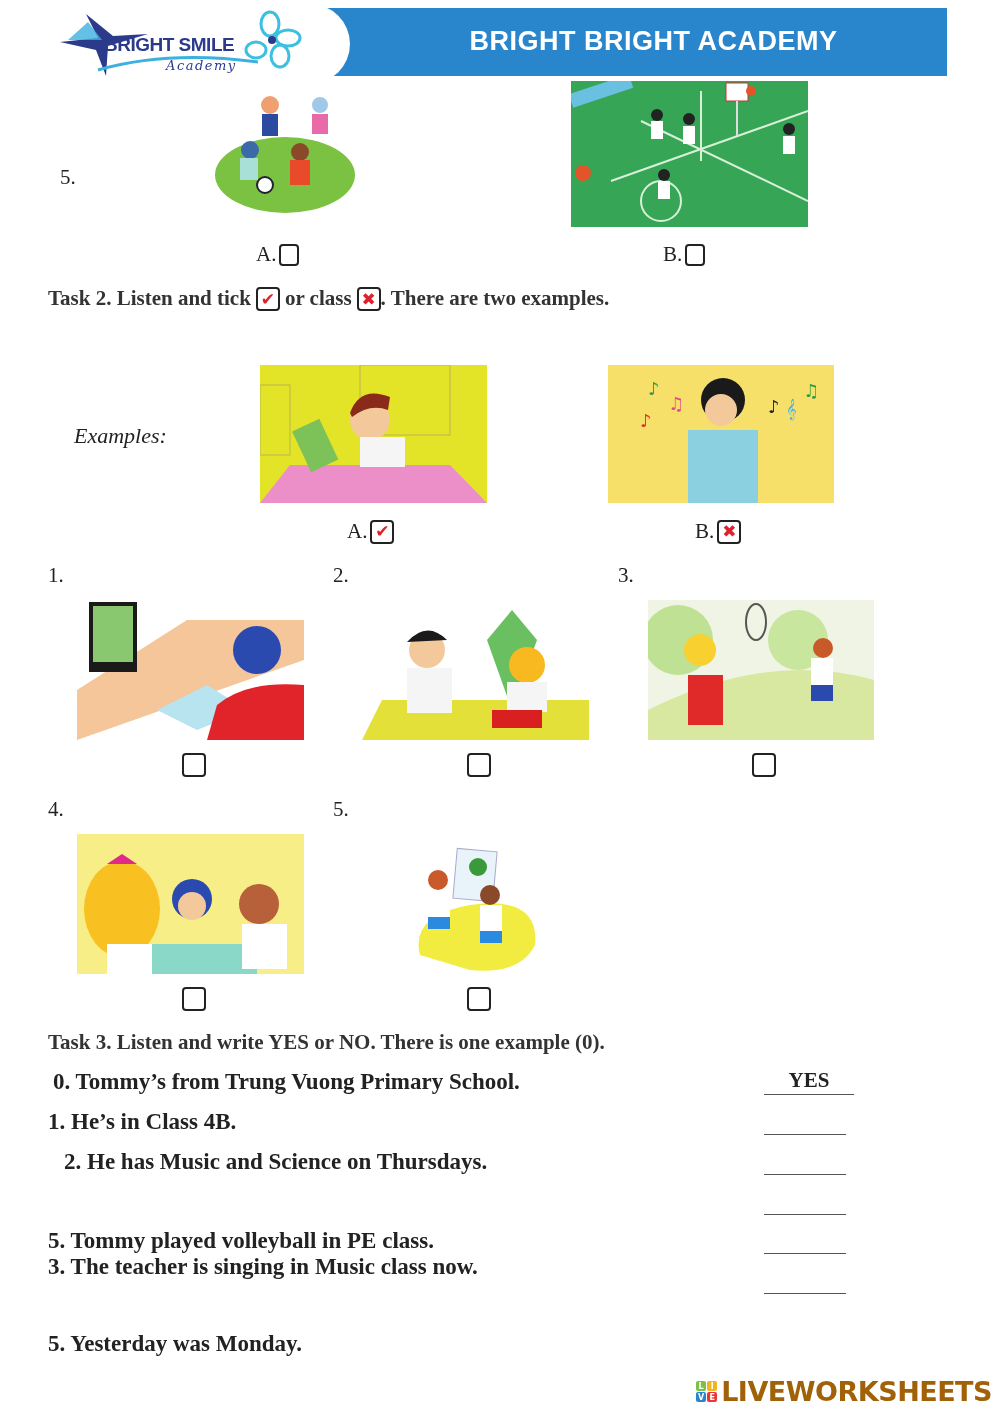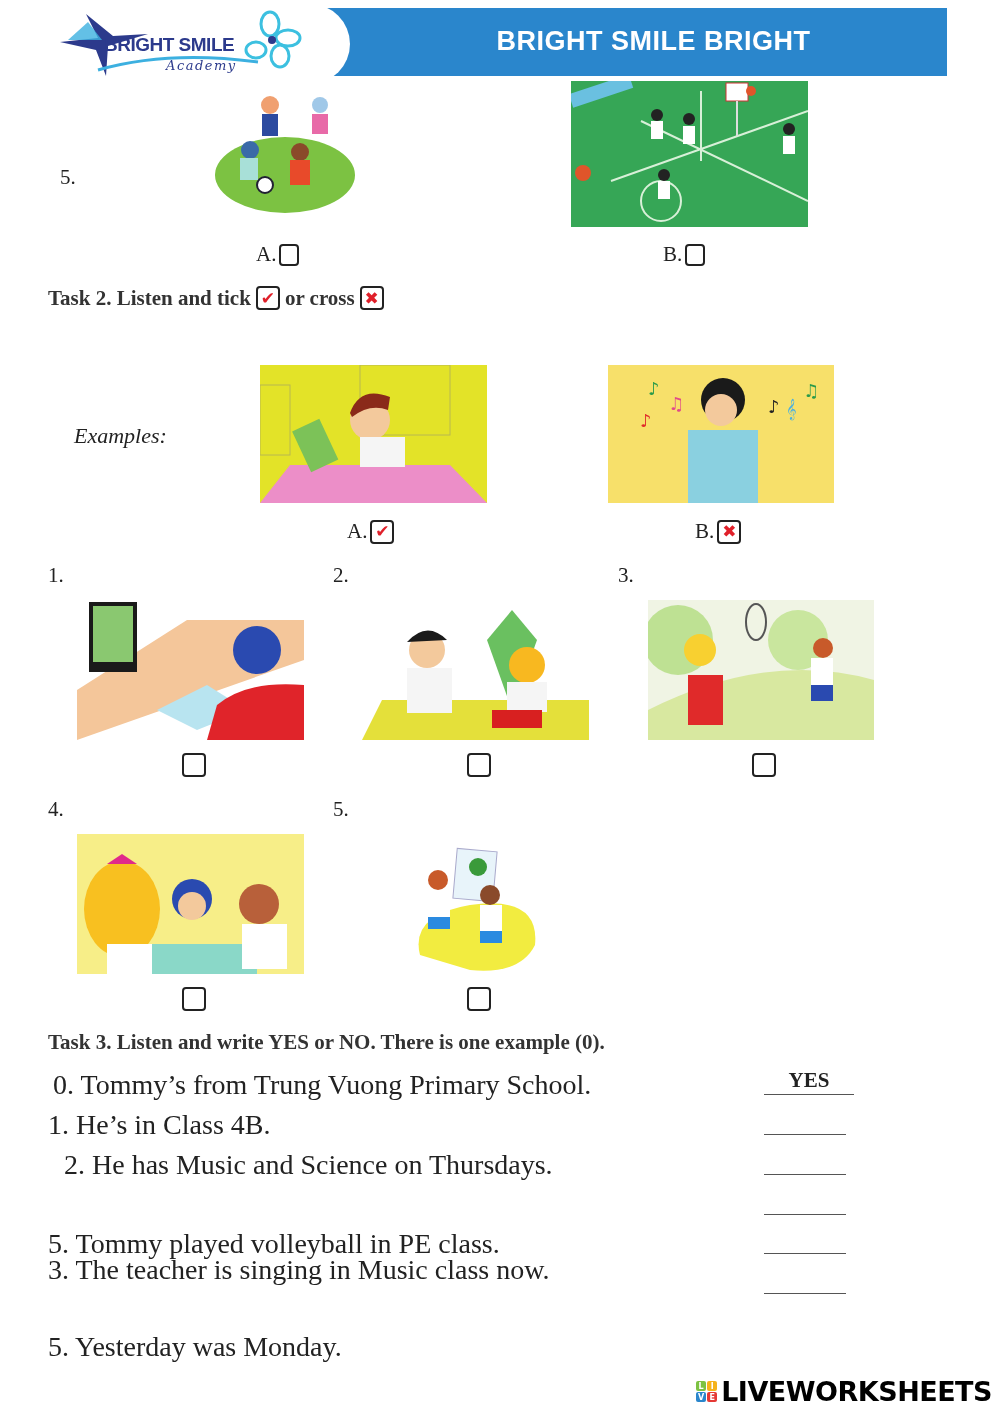--- a/index.html
+++ b/index.html
@@ -22,34 +22,34 @@
   
   .num { font-size: 21px; }
   .task { font-weight: bold; font-size: 21px; color: #333; }
   .ital { font-style: italic; font-size: 22px; }
   .opt { font-size: 21px; display: flex; align-items: center; gap: 3px; }
   .cb { width: 20px; height: 22px; border: 2px solid #222; border-radius: 4px; box-sizing: border-box;
         background: #fff; display: inline-flex; align-items: center; justify-content: center; }
   .cb.big { width: 24px; height: 24px; }
   .mark { color: #e0202a; font-family: "DejaVu Sans", sans-serif; font-weight: bold; font-size: 17px; line-height: 1; }
   .img { overflow: hidden; }
-  .q { font-size: 28px; }
+  .q { font-size: 23px; font-weight: bold; }
   .ans { width: 82px; border-bottom: 1.5px solid #555; text-align: center; font-weight: bold; font-size: 21px; height: 26px; }
   .lw { right: 8px; top: 1376px; display: flex; align-items: center; gap: 4px; }
   .lw-grid { display: grid; grid-template-columns: 10px 10px; grid-template-rows: 10px 10px; gap: 1px; }
   .lw-grid span { font-family: "DejaVu Sans", sans-serif; font-size: 8px; font-weight: bold; color: #fff;
                   display: flex; align-items: center; justify-content: center; border-radius: 2px; }
-  .lw-text { font-family: "DejaVu Sans", sans-serif; font-weight: bold; font-size: 27px; color: #000000; letter-spacing: -0.5px; }
+  .lw-text { font-family: "DejaVu Sans", sans-serif; font-weight: bold; font-size: 27px; color: #a16207; letter-spacing: -0.5px; }
 </style>
 </head>
 <body>
 
 <div class="abs banner"></div>
 <div class="abs banner-notch"></div>
-<div class="abs banner-title">BRIGHT SMILE BRIGHT</div>
+<div class="abs banner-title">BRIGHT BRIGHT ACADEMY</div>
 <div class="abs logo">
   <svg width="250" height="70" viewBox="0 0 250 70">
     <path d="M2 32 L40 28 L28 4 L55 26 L90 24 L50 36 L48 66 L38 40 Z" fill="#2c3a8c"></path>
     <path d="M10 30 L44 30 L30 12 Z" fill="#3cb0e0" opacity="0.8"></path>
     <path d="M40 60 Q110 40 200 52" stroke="#3cb0e0" stroke-width="3" fill="none"></path>
     <g fill="none" stroke="#3cc0e0" stroke-width="3">
       <ellipse cx="212" cy="14" rx="9" ry="12"></ellipse>
       <ellipse cx="230" cy="28" rx="12" ry="8"></ellipse>
       <ellipse cx="222" cy="46" rx="9" ry="11"></ellipse>
       <ellipse cx="198" cy="40" rx="10" ry="8"></ellipse>
@@ -101,29 +101,30 @@
 </div>
 <div class="abs opt" style="left:256px;top:242px">
   <span>A.</span>
   <span class="cb"></span>
 </div>
 <div class="abs opt" style="left:663px;top:242px">
   <span>B.</span>
   <span class="cb"></span>
 </div>
 
-<div class="abs task" style="left:48px;top:286px;display:flex;align-items:flex-start;gap:5px">
+<div class="abs task" style="left:48px;top:286px;display:flex;align-items:flex-end;gap:5px">
   <span>Task 2. Listen and tick</span>
   <span class="cb" style="height:24px;width:24px">
       <span class="mark">✔</span>
     </span>
-  <span>or cross</span>
+  <span>or class</span>
   <span class="cb" style="height:24px;width:24px">
       <span class="mark">✖</span>
     </span>
+  <span style="margin-left:-5px">. There are two examples.</span>
 </div>
 
 <div class="abs ital" style="left:74px;top:423px">Examples:</div>
 <div class="abs img" style="left:260px;top:365px;width:227px;height:138px;background:#e6e62a">
   <svg width="227" height="138">
     <rect width="227" height="138" fill="#e3e328"></rect>
     <g stroke="#b8b850" fill="none">
         <rect x="100" y="0" width="90" height="70"></rect>
         <rect x="0" y="20" width="30" height="70"></rect>
       </g>

